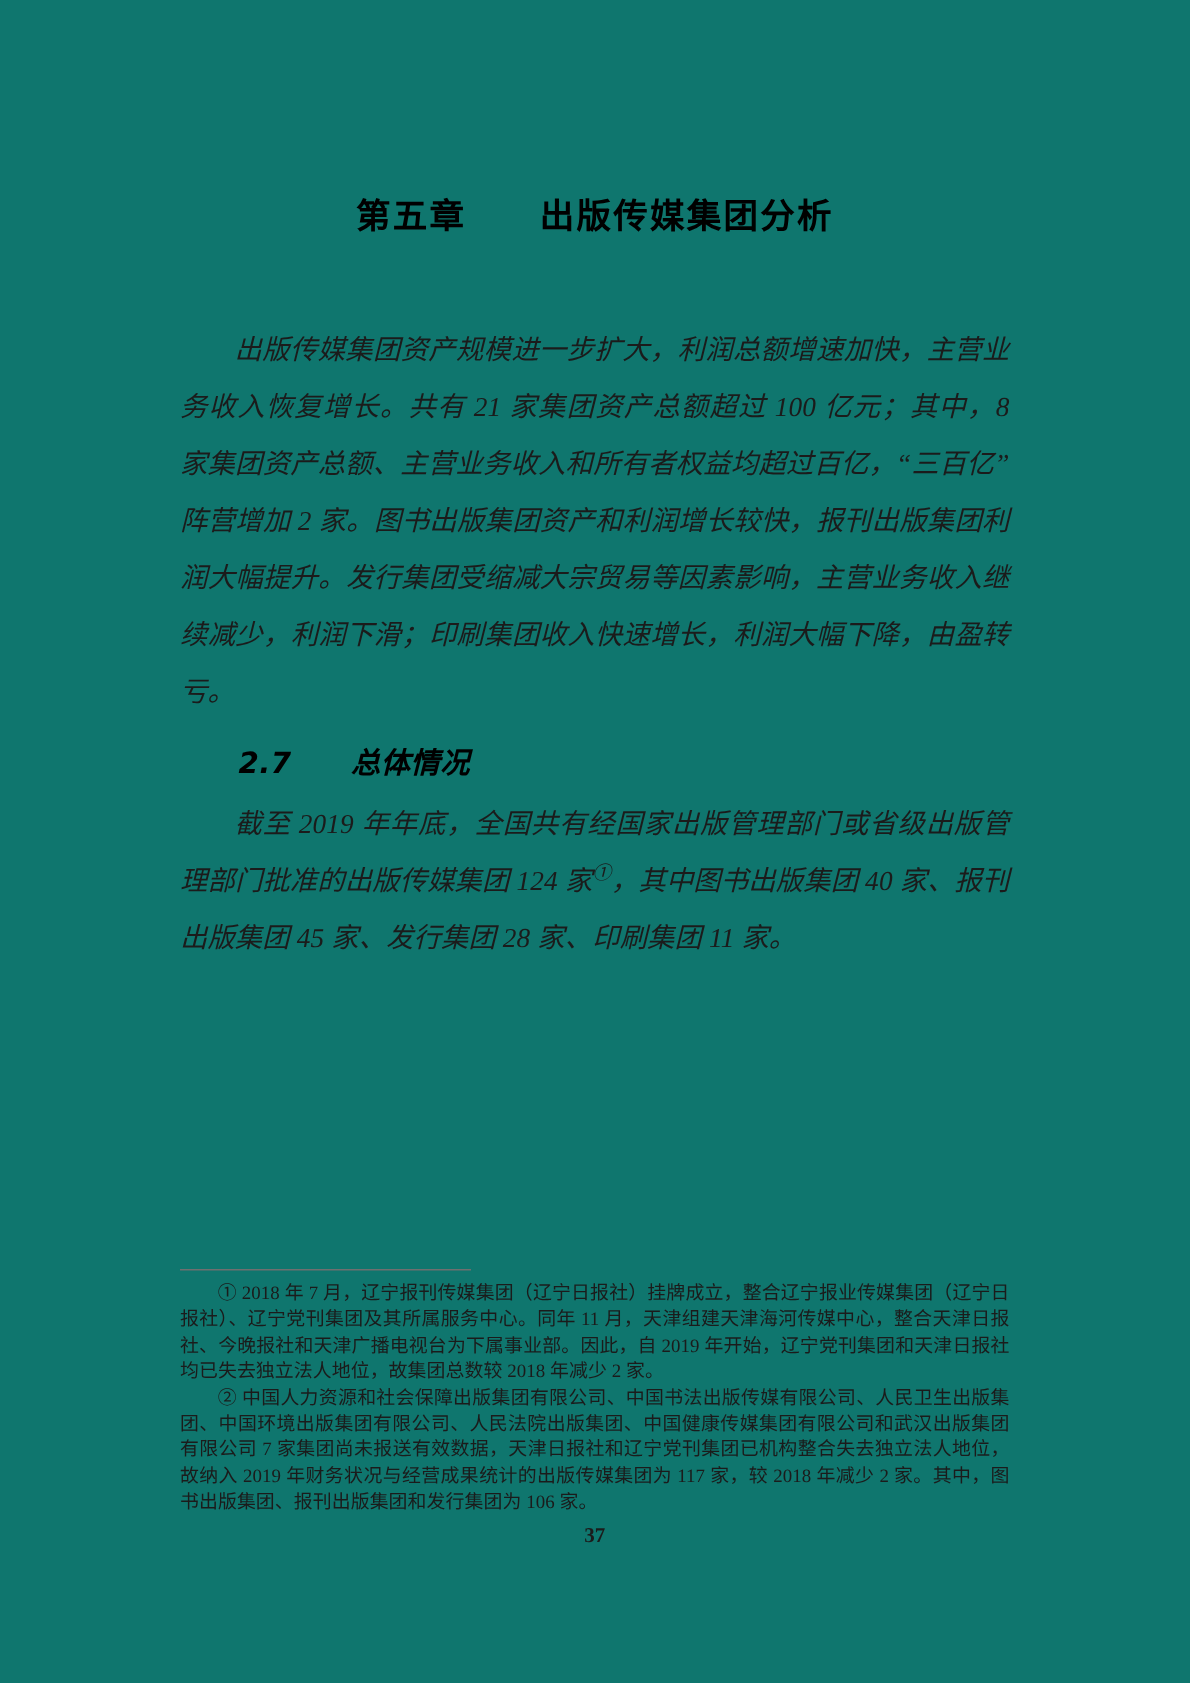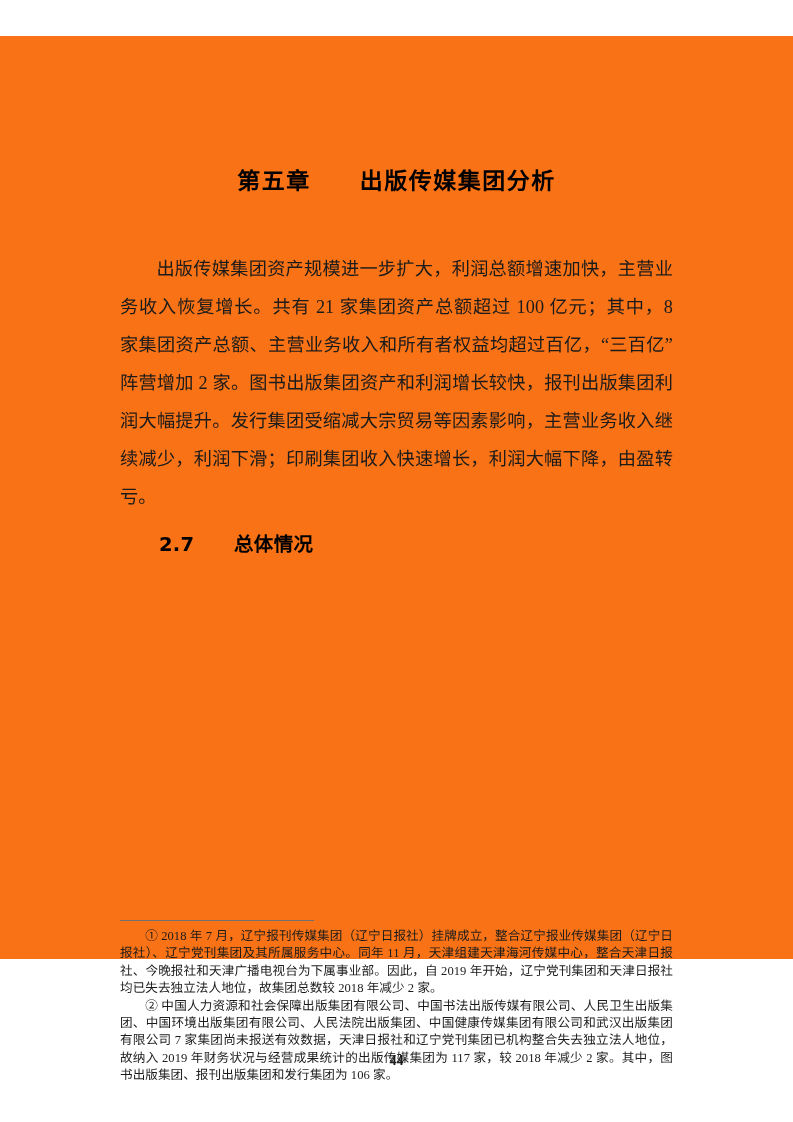--- a/index.html
+++ b/index.html
@@ -16,23 +16,22 @@
     font-family: "Liberation Serif", "DejaVu Serif", serif;
     color: #1a1a1a;
     -webkit-font-smoothing: antialiased;
   }
 
   .page {
     position: absolute;
     left: 0;
     top: 0;
     width: 793px;
-    height: 923px;
-    background: #f97316;
-    margin-top: 36px;
+    height: 1122px;
+    background: #0f766e;
   }
 
   
   .content {
     position: absolute;
     left: 120px;
     top: 0;
     width: 553px;   
   }
 
@@ -51,20 +50,21 @@
     color: #000000;
     white-space: pre;
   }
 
   
   .body-block {
     position: absolute;
     left: 0;
     width: 553px;
     top: 214px;
+    font-style: italic;
   }
 
   p.para {
     margin: 0 0 0 0;
     font-size: 18.2px;
     line-height: 38px;
     text-align: justify;
     text-justify: inter-ideograph;
     text-indent: 2em;
     letter-spacing: 0.1px;
@@ -89,21 +89,21 @@
     font-size: 0.68em;
     vertical-align: super;
     line-height: 0;
     letter-spacing: 0;
   }
 
   
   .footnotes {
     position: absolute;
     left: 120px;
-    top: 884px;
+    top: 846px;
     width: 553px;
   }
   .fn-rule {
     width: 194px;
     height: 1px;
     background: #6f6f6f;
     margin: 0 0 7px 0;
   }
   p.footnote {
     margin: 0;
@@ -138,26 +138,27 @@
   <div class="content">
 
     <h1 class="chapter-title">第五章　　出版传媒集团分析</h1>
 
     <div class="body-block">
 
       <p class="para">出版传媒集团资产规模进一步扩大，利润总额增速加快，主营业务收入恢复增长。共有 21 家集团资产总额超过 100 亿元；其中，8 家集团资产总额、主营业务收入和所有者权益均超过百亿，“三百亿”阵营增加 2 家。图书出版集团资产和利润增长较快，报刊出版集团利润大幅提升。发行集团受缩减大宗贸易等因素影响，主营业务收入继续减少，利润下滑；印刷集团收入快速增长，利润大幅下降，由盈转亏。</p>
 
       <h2 class="section-heading">2.7　　总体情况</h2>
 
+      <p class="para"><span>截至 2019 年年底，全国共有经国家出版管理部门或省级出版管理部门批准的出版传媒集团 124 家</span><sup class="fn-ref">①</sup><span>，其中图书出版集团 40 家、报刊出版集团 45 家、发行集团 28 家、印刷集团 11 家。</span></p>
 
 
     </div>
   </div>
 
   <div class="footnotes">
     <div class="fn-rule"></div>
     <p class="footnote">① 2018 年 7 月，辽宁报刊传媒集团（辽宁日报社）挂牌成立，整合辽宁报业传媒集团（辽宁日报社）、辽宁党刊集团及其所属服务中心。同年 11 月，天津组建天津海河传媒中心，整合天津日报社、今晚报社和天津广播电视台为下属事业部。因此，自 2019 年开始，辽宁党刊集团和天津日报社均已失去独立法人地位，故集团总数较 2018 年减少 2 家。</p>
     <p class="footnote">② 中国人力资源和社会保障出版集团有限公司、中国书法出版传媒有限公司、人民卫生出版集团、中国环境出版集团有限公司、人民法院出版集团、中国健康传媒集团有限公司和武汉出版集团有限公司 7 家集团尚未报送有效数据，天津日报社和辽宁党刊集团已机构整合失去独立法人地位，故纳入 2019 年财务状况与经营成果统计的出版传媒集团为 117 家，较 2018 年减少 2 家。其中，图书出版集团、报刊出版集团和发行集团为 106 家。</p>
   </div>
 
-  <div class="page-number">44</div>
+  <div class="page-number">37</div>
 
 </div>
 
 </body></html>

